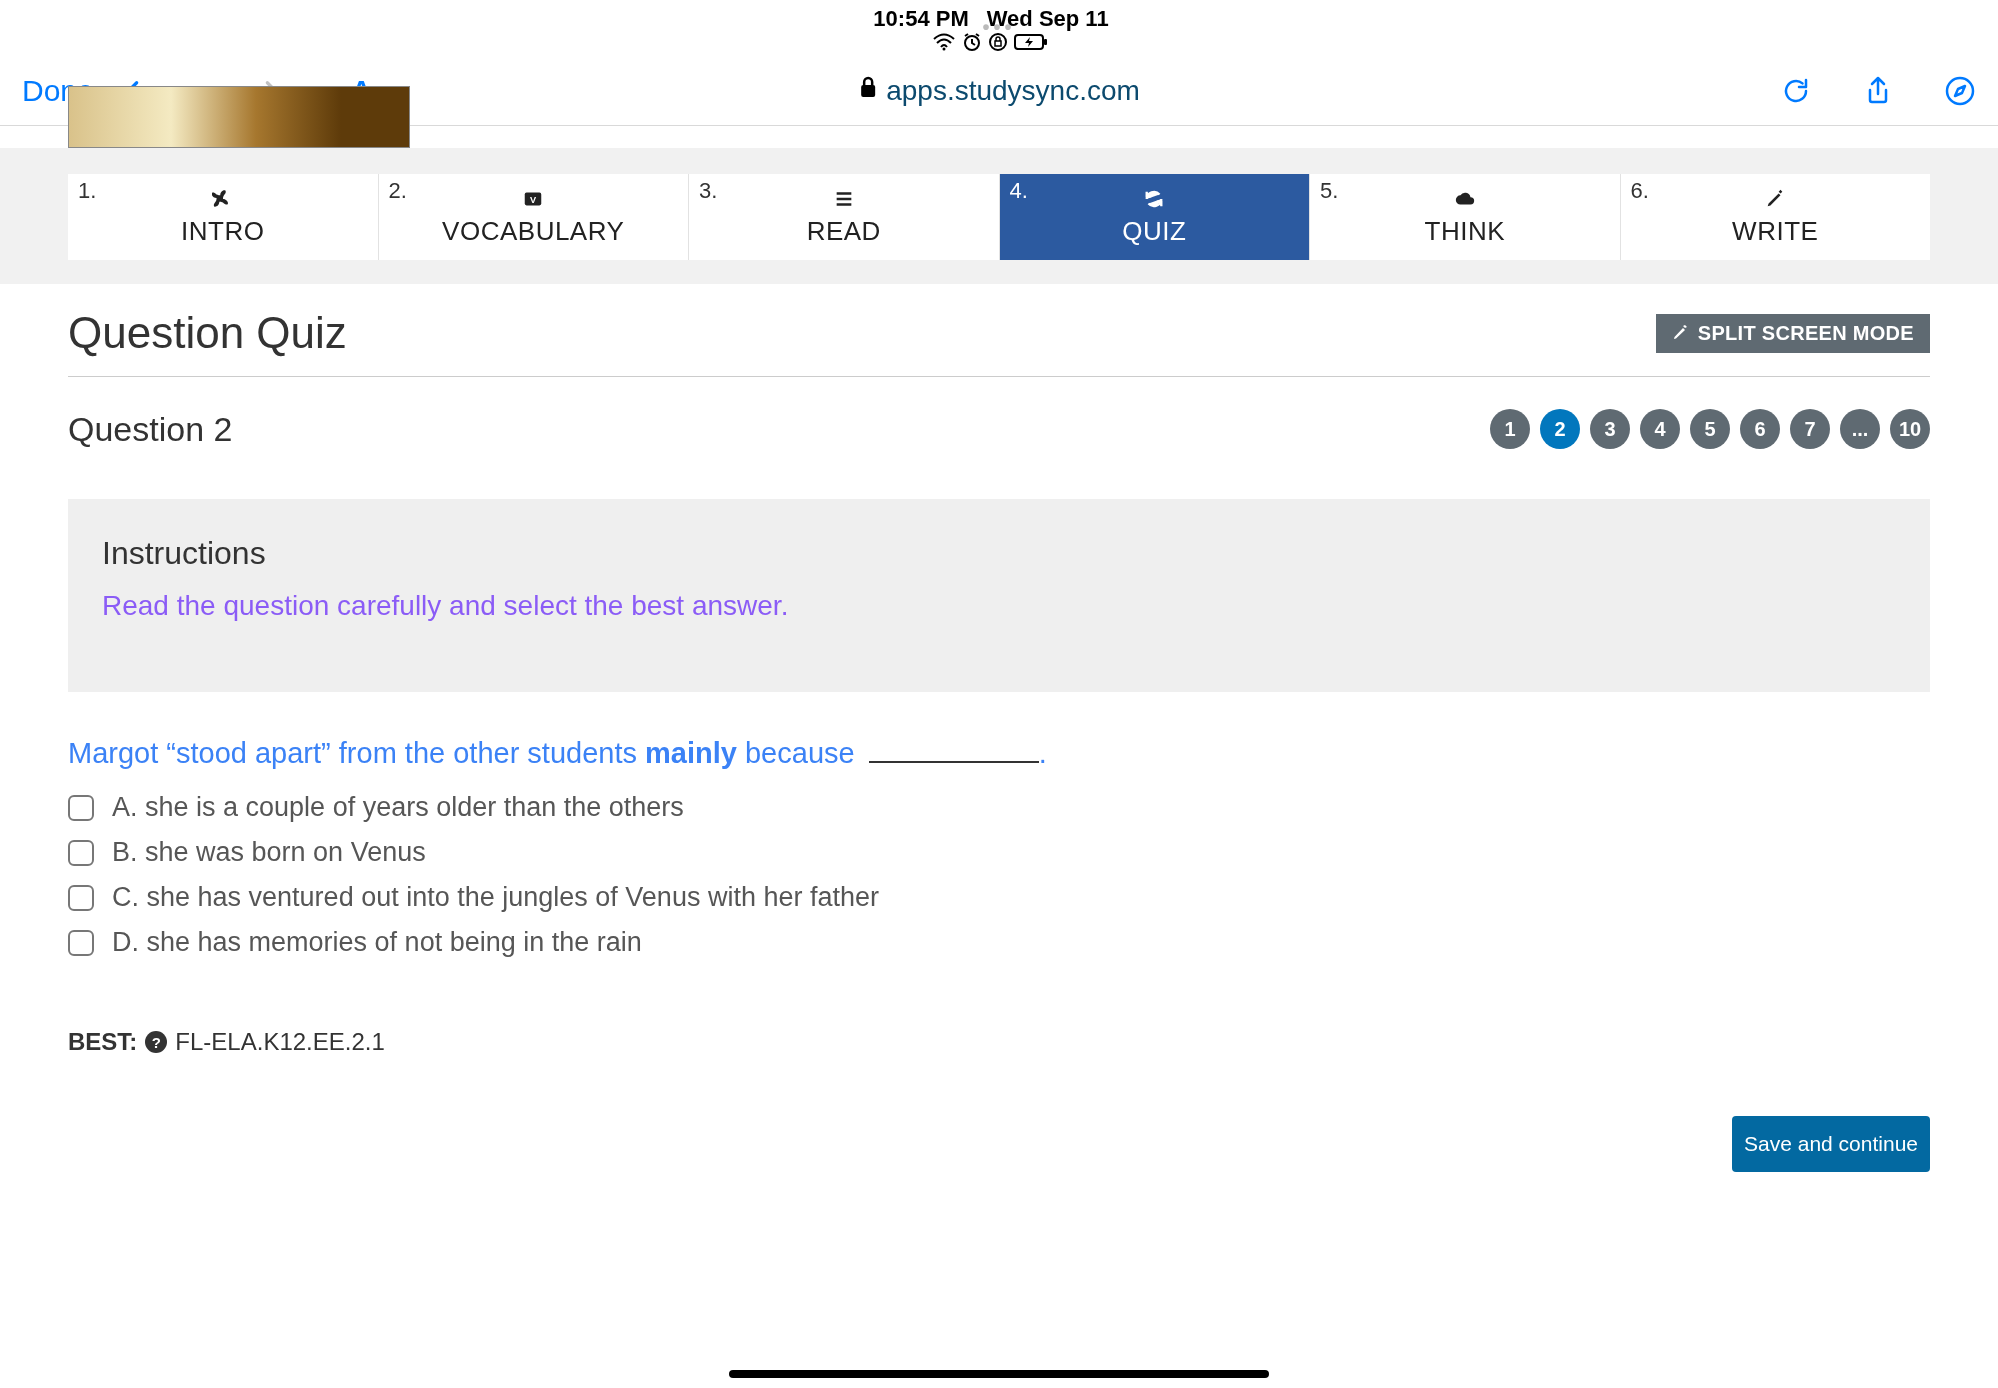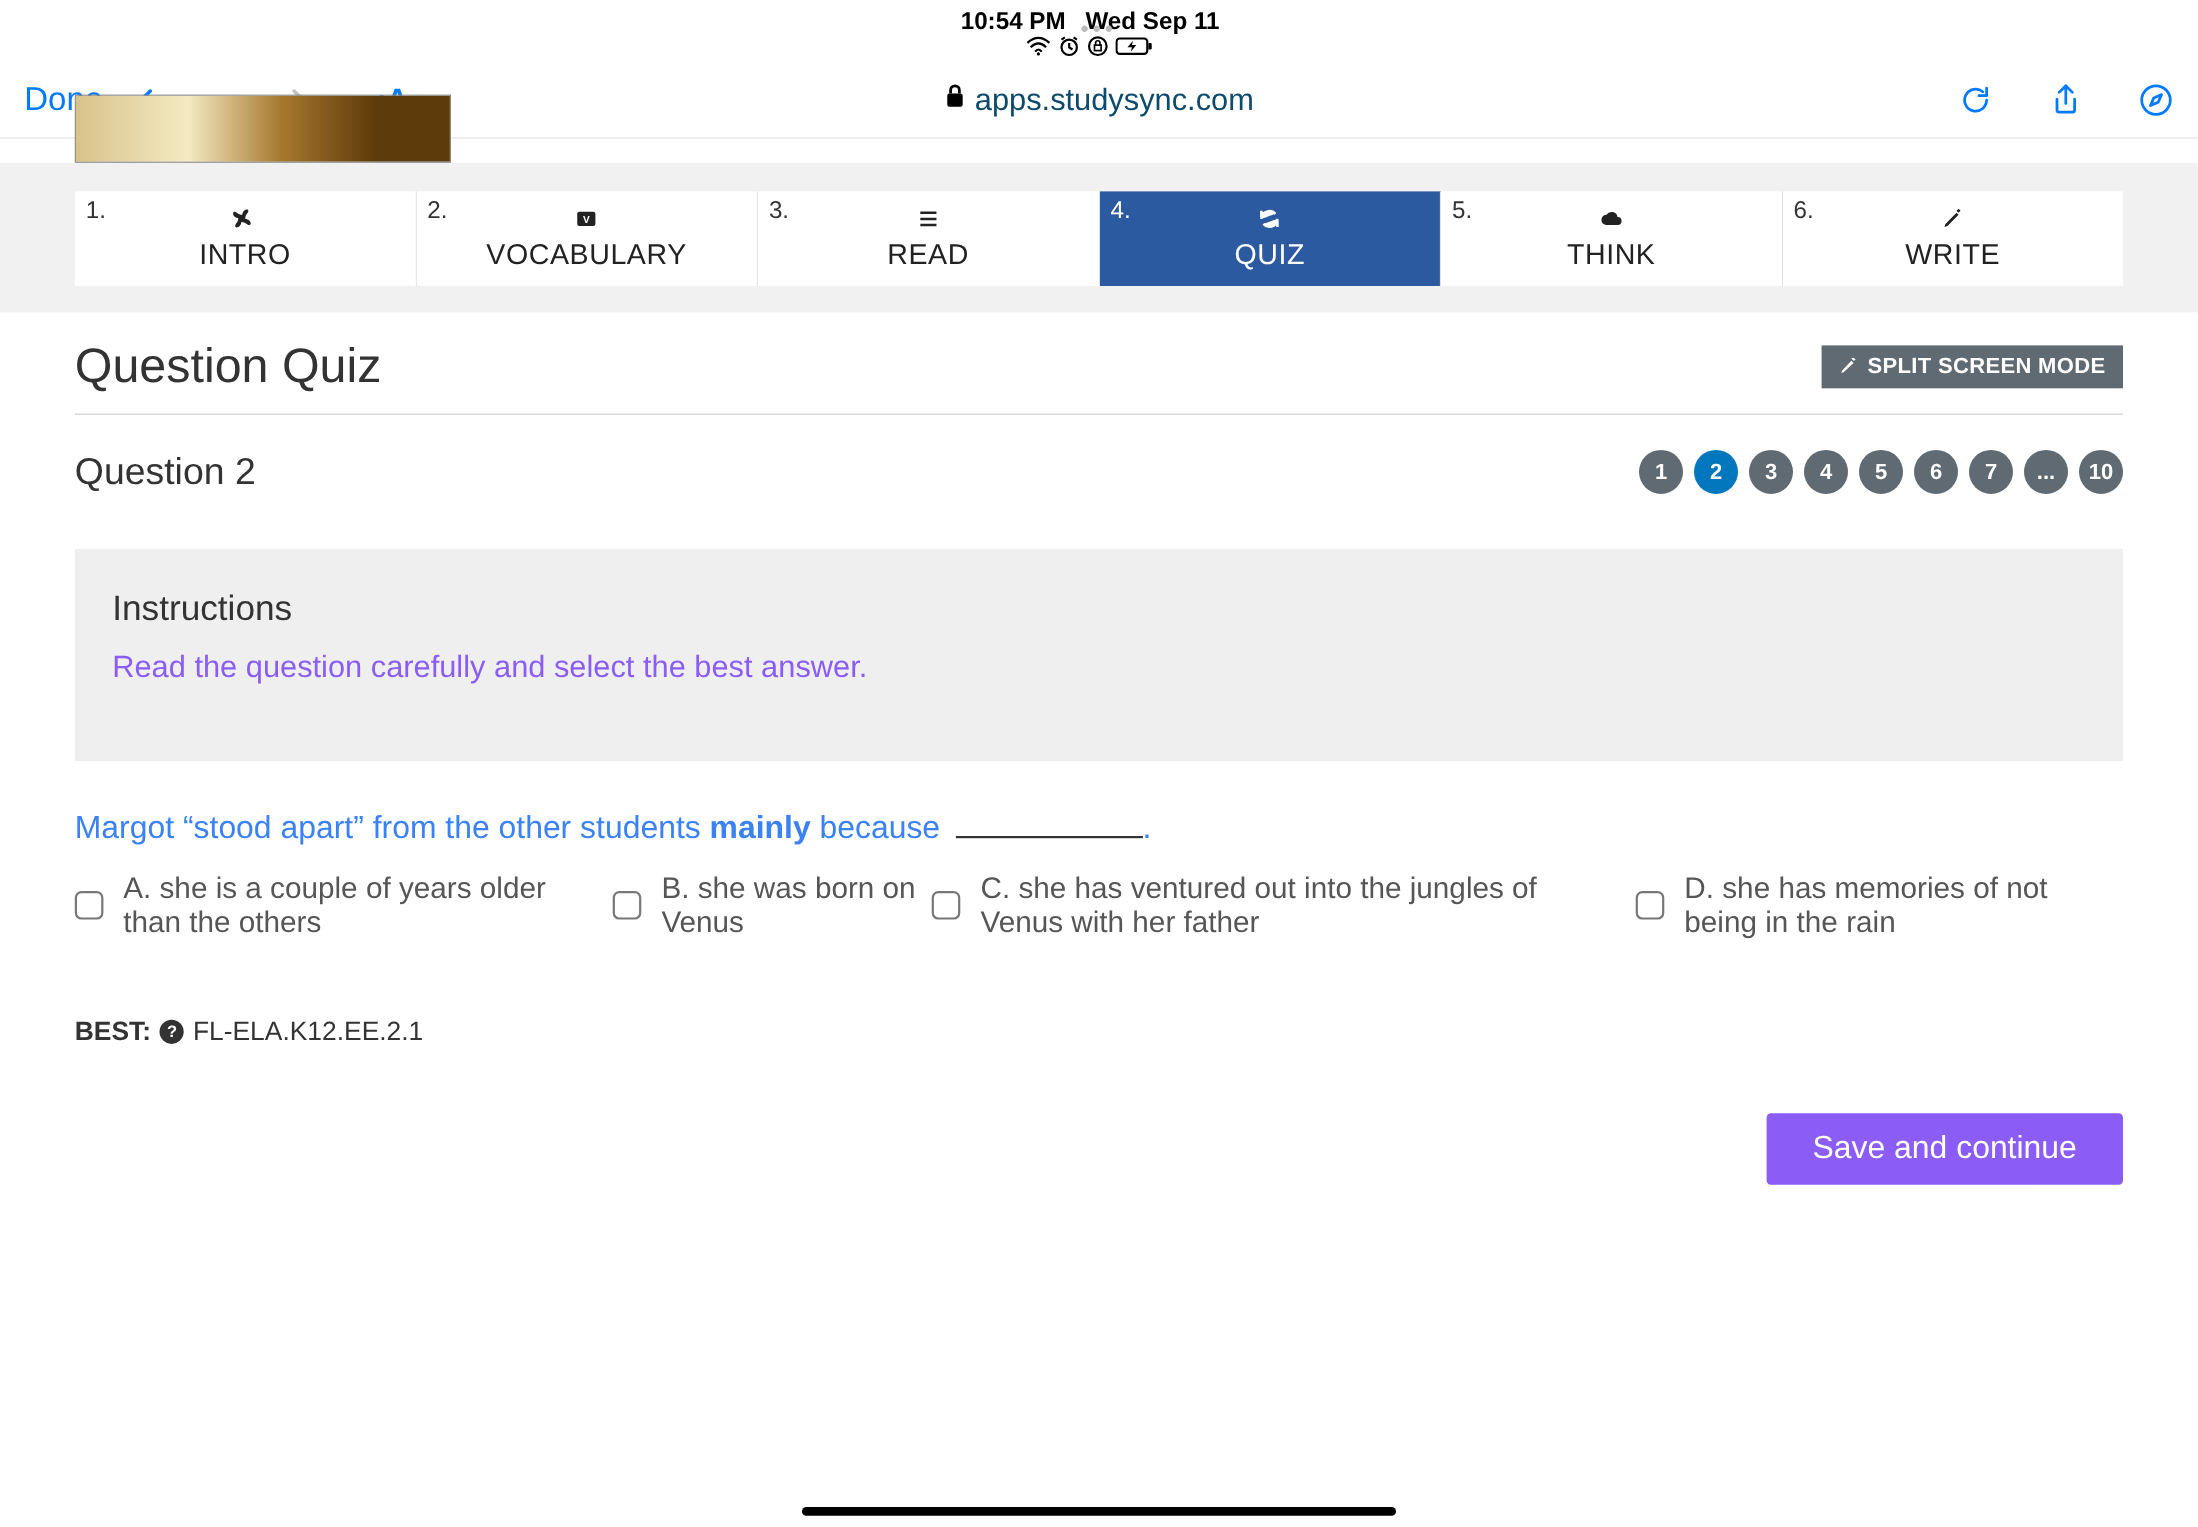--- a/index.html
+++ b/index.html
@@ -59,31 +59,31 @@
   .pg.active { background:#0277bd; }
 
   .instr-box { background:#efefef; margin-top:50px; padding:36px 34px 70px 34px; }
   .instr-title { font-size:32px; font-weight:400; color:#333; margin-bottom:18px; }
   .instr-text { font-size:28px; color:#8b5cf6; }
 
   .q-text { font-size:29px; color:#3b82f6; margin-top:40px; line-height:1.45; }
   .q-text .bold { font-weight:700; }
   .blank { display:inline-block; border-bottom:2px solid #333; width:170px; vertical-align:baseline; margin-left:6px; }
 
-  .choices { margin-top:18px; display:flex; flex-direction:row; gap:14px; }
+  .choices { margin-top:18px; display:flex; flex-direction:column; gap:14px; }
   .choice { display:flex; align-items:center; gap:18px; cursor:pointer; }
   .cb { width:26px; height:26px; border:2.5px solid #777; border-radius:6px; flex-shrink:0; }
   .choice-text { font-size:27px; color:#565656; }
 
   .standard { margin-top:70px; font-size:24px; color:#333; display:flex; align-items:center; gap:8px; }
   .standard .best-label { font-weight:700; }
   .q-icon { width:22px; height:22px; background:#333; color:#fff; border-radius:50%; display:inline-flex; align-items:center; justify-content:center; font-size:15px; font-weight:700; }
 
   .save-row { display:flex; justify-content:flex-end; margin-top:60px; }
-  .save-btn { background:#8b5cf6; color:#fff; font-size:29px; padding:16px 42px; border:none; border-radius:4px; cursor:pointer; }
+  .save-btn { background:#0369a1; color:#fff; font-size:21px; padding:16px 12px; border:none; border-radius:4px; cursor:pointer; }
 
   .home-indicator { position:fixed; bottom:10px; left:50%; transform:translateX(-50%); width:540px; height:8px; background:#000; border-radius:6px; }
 </style>
 </head>
 <body>
 
 <div class="status-bar">
   <div class="status-left">
     <span>10:54 PM</span>
     <span>Wed Sep 11</span>

